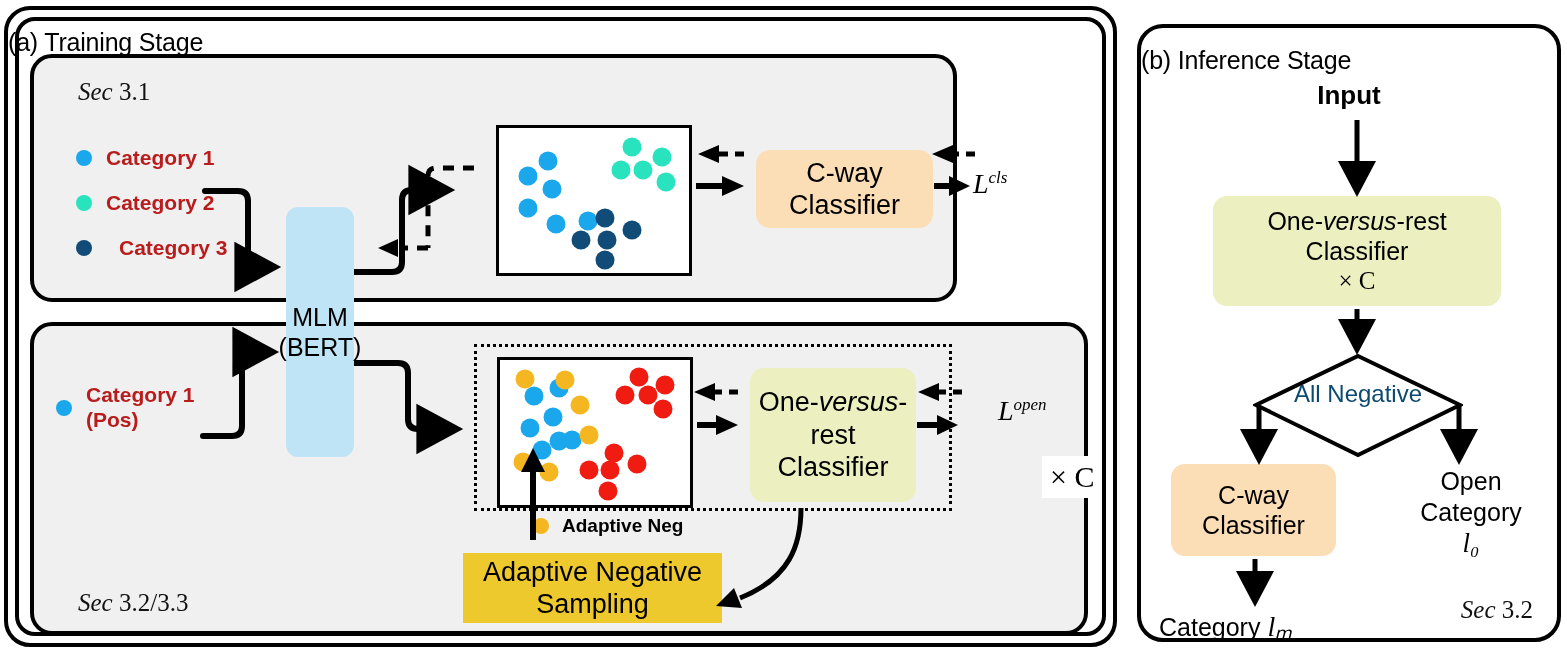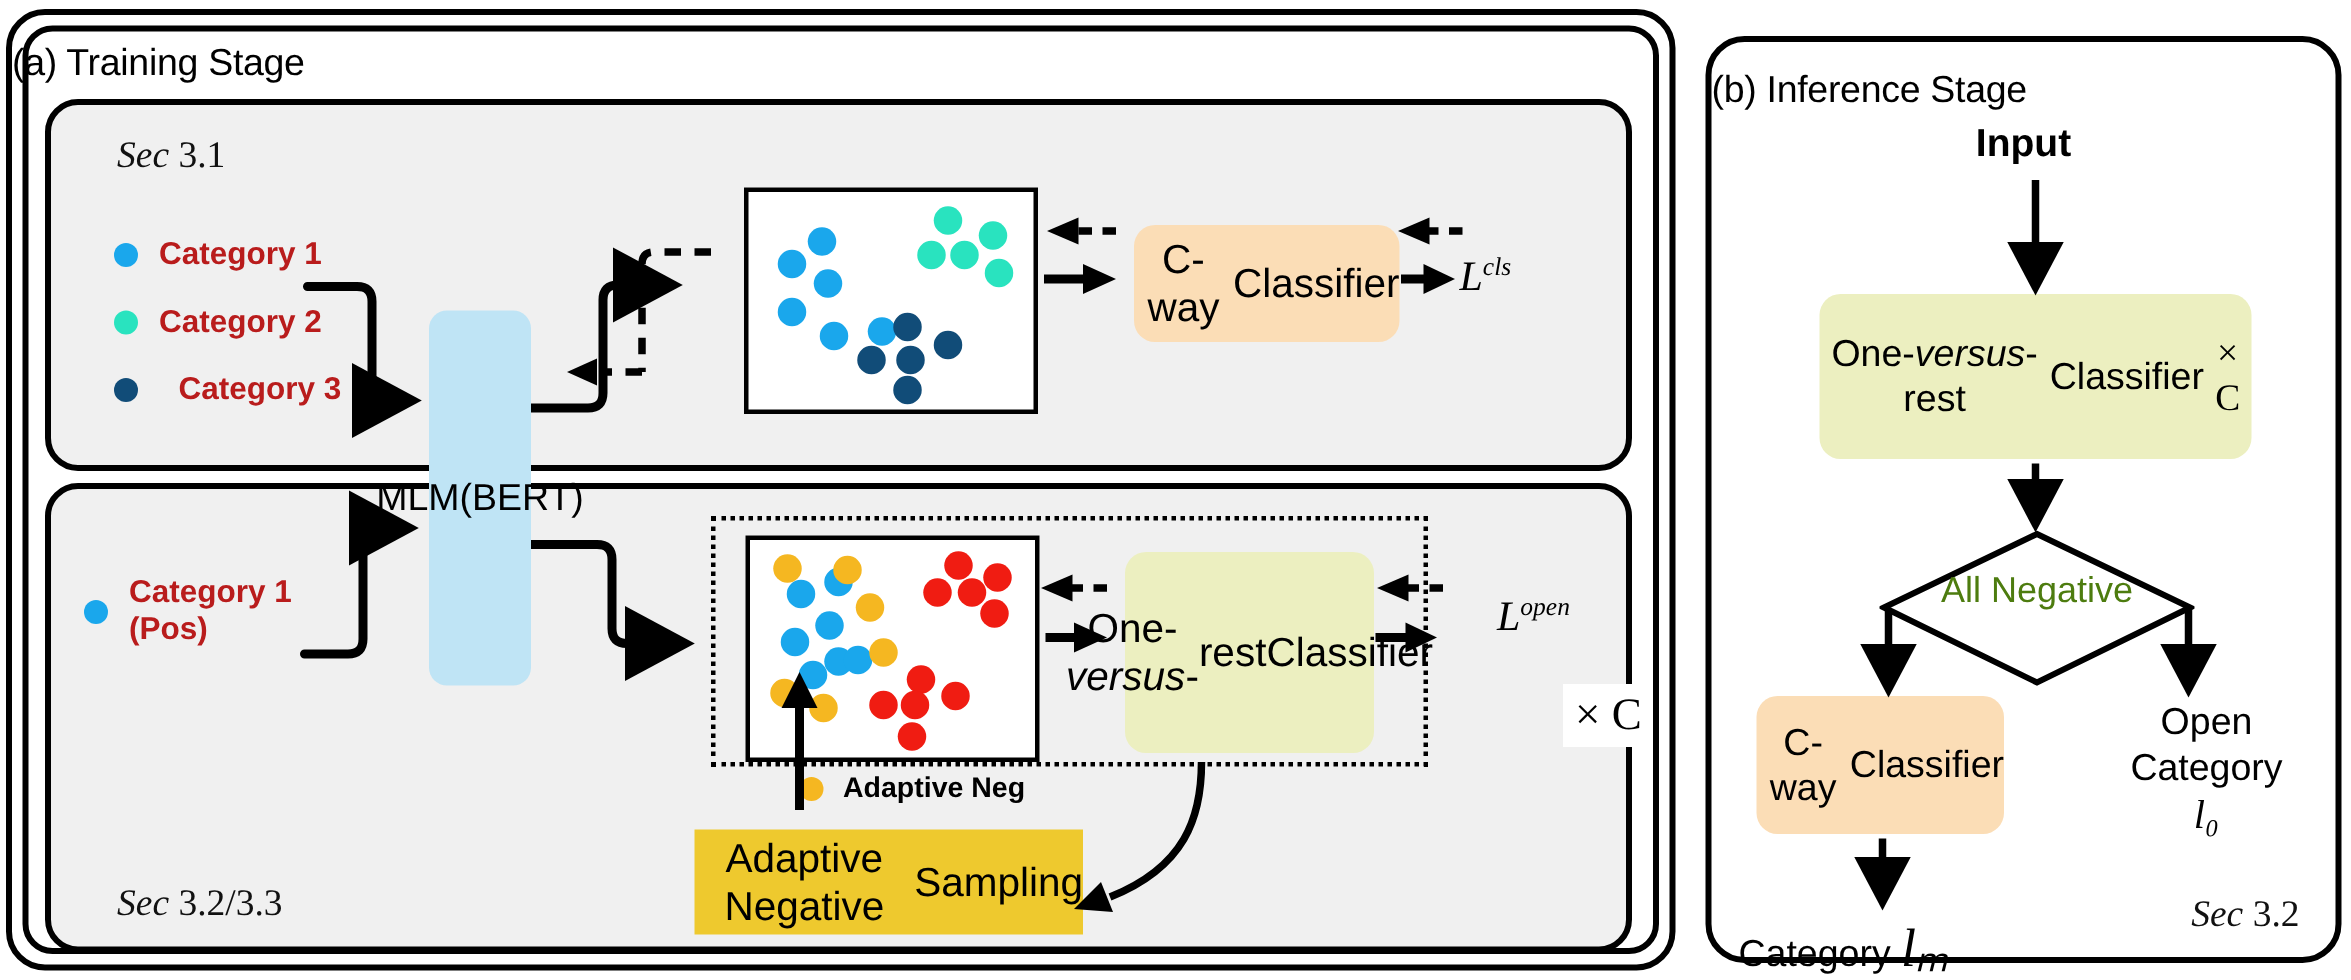--- a/index.html
+++ b/index.html
@@ -43,21 +43,21 @@
     letter-spacing: -0.2px;
   }
 
   
   .sec-panel {
     position: absolute;
     background: #f0f0f0;
     border: 4px solid #000;
     border-radius: 22px;
   }
-  #sec31-panel { left: 22px; top: 56px; width: 1058px; height: 248px; }
+  #sec31-panel { left: 22px; top: 44px; width: 927px; height: 248px; }
   #sec32-panel { left: 22px; top: 312px; width: 1058px; height: 313px; }
 
   .sec-label {
     position: absolute;
     font-family: "Liberation Serif", serif;
     font-size: 25px;
     color: #111;
     white-space: nowrap;
   }
   .sec-label .it { font-style: italic; }
@@ -83,21 +83,21 @@
     color: #b91c1c;
     line-height: 1.18;
   }
   .legend-text .sub { display: block; }
 
   
   .box {
     position: absolute;
     border-radius: 14px;
     display: flex;
-    flex-direction: row;
+    flex-direction: column;
     align-items: center;
     justify-content: center;
     text-align: center;
     color: #000;
     line-height: 1.2;
   }
   #mlm-box {
     left: 278px; top: 197px; width: 68px; height: 250px;
     background: #bfe4f5;
     font-size: 25px;
@@ -193,35 +193,35 @@
   #diamond {
     position: absolute;
     left: 112px; top: 325px;
     width: 210px; height: 105px;
   }
   #diamond-label {
     position: absolute;
     left: 112px; top: 352px; width: 210px;
     text-align: center;
     font-size: 24px;
-    color: #4d7c0f;
+    color: #0c4a6e;
   }
   #inf-open {
     position: absolute;
     left: 255px; top: 438px; width: 150px;
     text-align: center;
     font-size: 25px; line-height: 1.22; color: #000;
   }
   #inf-open .mathline { font-family: "Liberation Serif", serif; font-style: italic; font-size: 27px; }
   #inf-cat {
     position: absolute;
     left: 18px; top: 578px;
     font-size: 25px; color: #000; white-space: nowrap;
   }
-  #inf-cat .math { font-family: "Liberation Serif", serif; font-style: italic; font-size: 36px; }
+  #inf-cat .math { font-family: "Liberation Serif", serif; font-style: italic; font-size: 28px; }
   #times-c-inf { font-family: "Liberation Serif", serif; font-size: 25px; }
 
   svg.overlay {
     position: absolute; left: 0; top: 0;
     width: 1567px; height: 653px;
     pointer-events: none;
     z-index: 20;
   }
   svg.local { position: absolute; left:0; top:0; overflow: visible; }
 </style>

